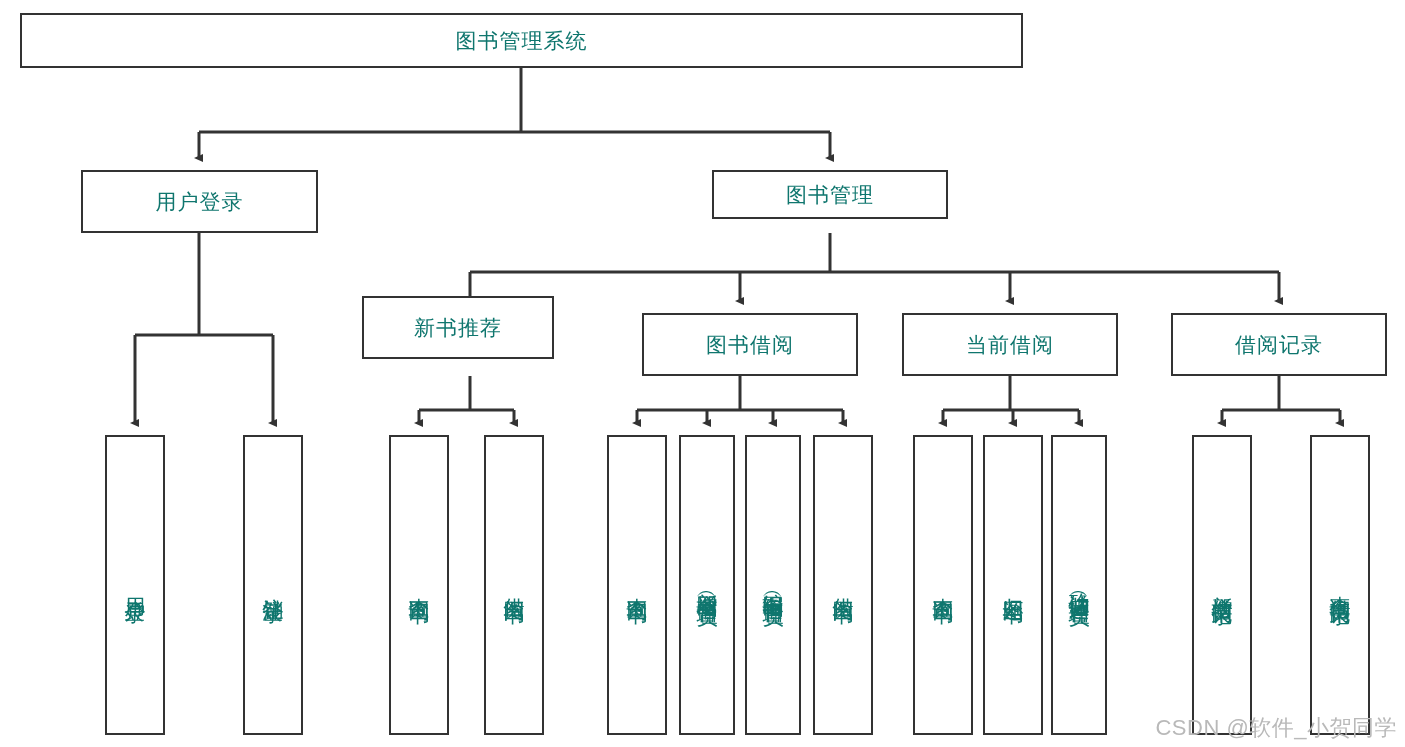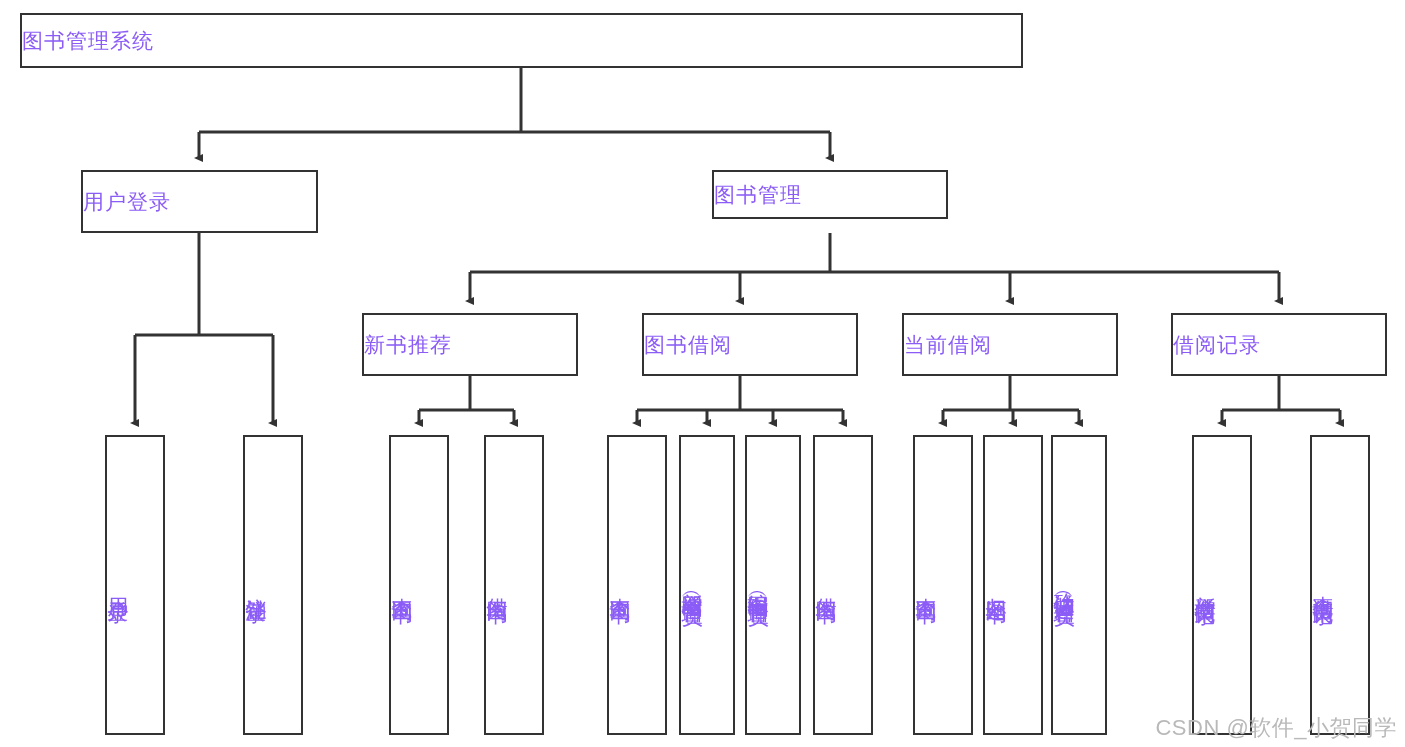--- a/index.html
+++ b/index.html
@@ -25,22 +25,22 @@
     height: 747px;
     pointer-events: none;
   }
   .node {
     position: absolute;
     box-sizing: border-box;
     border: 2px solid #333333;
     background: #ffffff;
     display: flex;
     align-items: center;
-    justify-content: flex-start;
-    color: #8b5cf6;
+    justify-content: center;
+    color: #0f766e;
   }
   .node.horiz {
     font-size: 21px;
     letter-spacing: 1px;
   }
   .node.vert {
     font-size: 21px;
     letter-spacing: 2px;
   }
   .node.vert .label {
@@ -123,21 +123,21 @@
     <span class="label">图书管理系统</span>
   </div>
 
   <div class="node horiz" id="node-l2-0" style="left: 81px; top: 170px; width: 237px; height: 63px;">
     <span class="label">用户登录</span>
   </div>
   <div class="node horiz" id="node-l2-1" style="left: 712px; top: 170px; width: 236px; height: 49px;">
     <span class="label">图书管理</span>
   </div>
 
-  <div class="node horiz" id="node-l3-0" style="left: 362px; top: 313px; width: 216px; height: 63px;">
+  <div class="node horiz" id="node-l3-0" style="left: 362px; top: 296px; width: 192px; height: 63px;">
     <span class="label">新书推荐</span>
   </div>
   <div class="node horiz" id="node-l3-1" style="left: 632px; top: 313px; width: 216px; height: 63px; margin-left: 10px;">
     <span class="label">图书借阅</span>
   </div>
   <div class="node horiz" id="node-l3-2" style="left: 902px; top: 313px; width: 216px; height: 63px;">
     <span class="label">当前借阅</span>
   </div>
   <div class="node horiz" id="node-l3-3" style="left: 1171px; top: 313px; width: 216px; height: 63px;">
     <span class="label">借阅记录</span>

